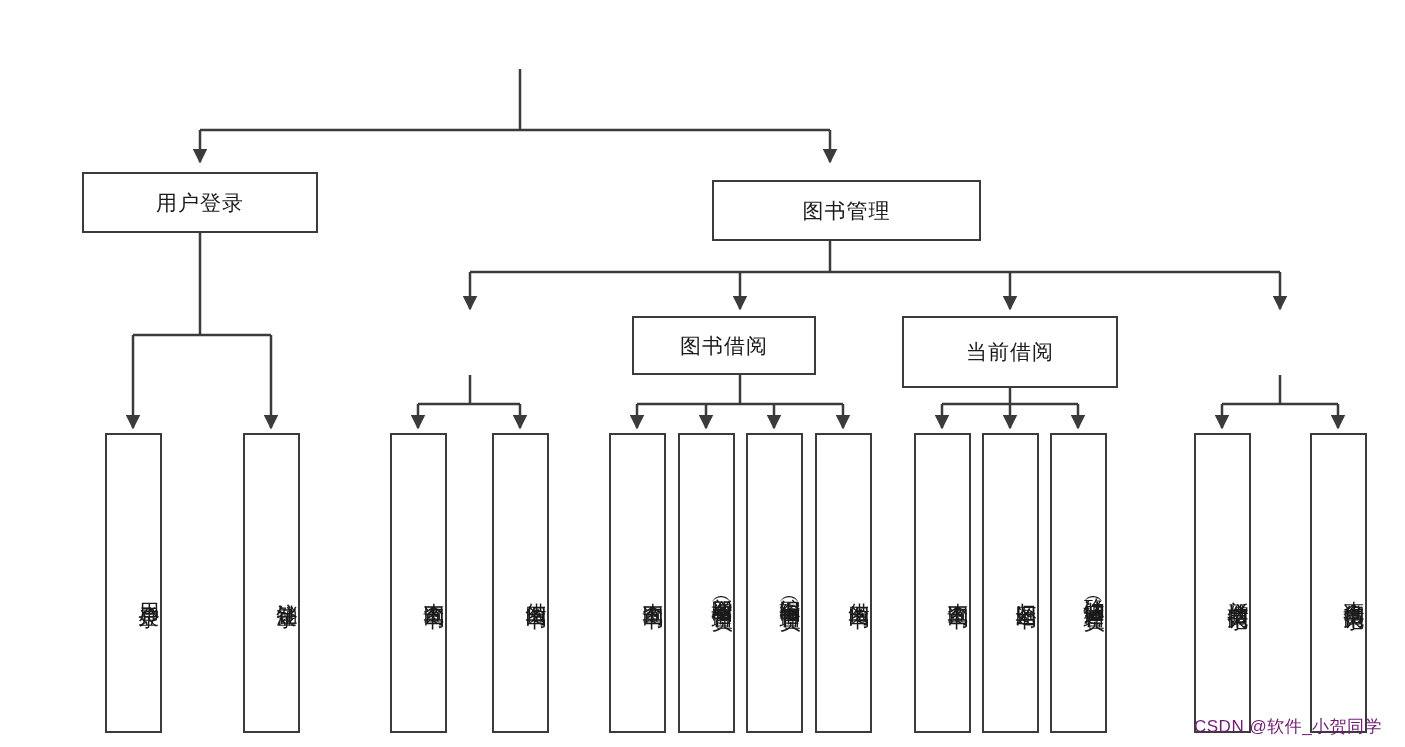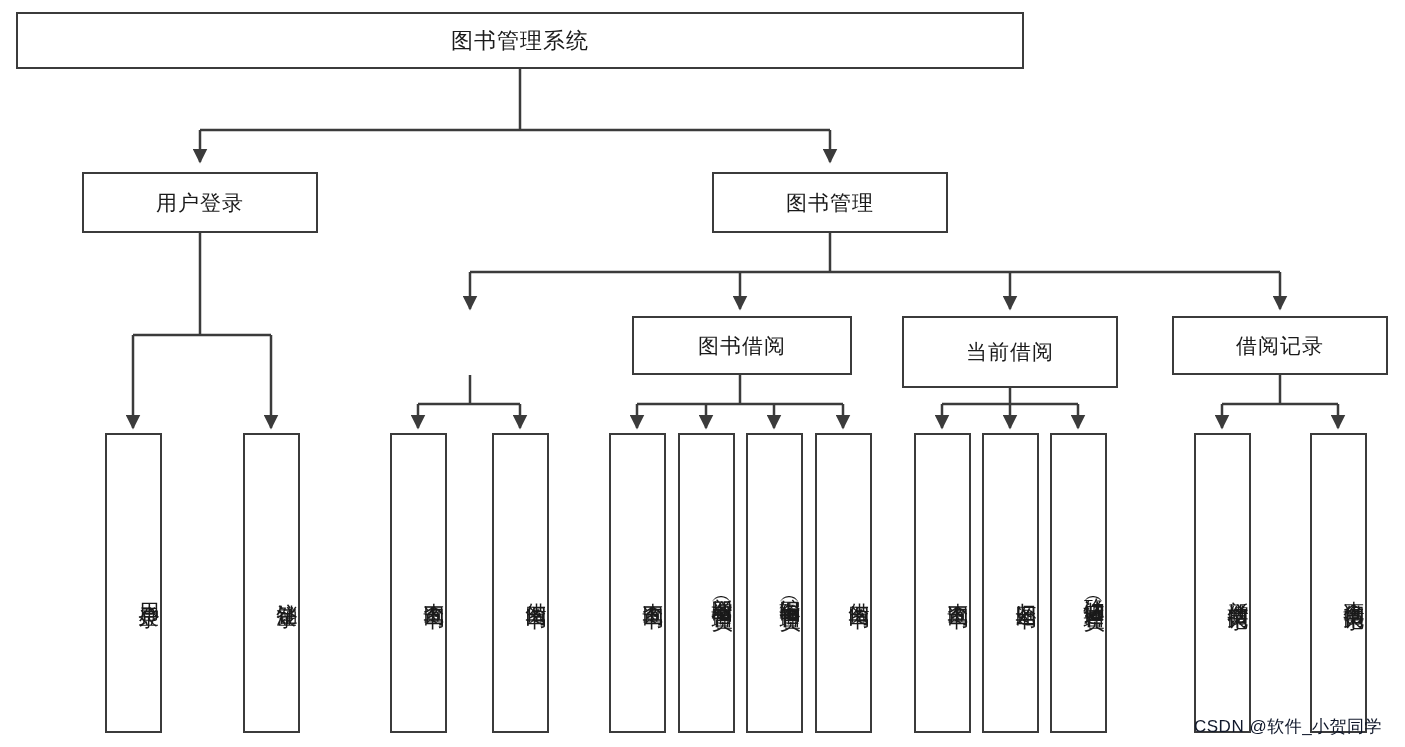--- a/index.html
+++ b/index.html
@@ -8,21 +8,21 @@
   #canvas{position:relative;width:1405px;height:747px;background:#fff;}
   svg#wires{position:absolute;left:0;top:0;width:1405px;height:747px;}
   .node{position:absolute;box-sizing:border-box;background:#ffffff;
         border:2.5px solid #3b3b3b;display:flex;align-items:center;
         justify-content:center;text-align:center;color:#1a1a1a;}
   .node.h{font-size:21px;letter-spacing:1px;}
   .node.v{writing-mode:vertical-rl;text-orientation:upright;
           font-size:21px;letter-spacing:2px;line-height:1;
           padding-top:14px;align-items:flex-start;justify-content:center;}
   .node.root{font-size:22px;}
-  .watermark{position:absolute;color:#0f172a;font-size:17px;
+  .watermark{position:absolute;color:#701a75;font-size:17px;
              letter-spacing:0.5px;white-space:nowrap;}
 </style>
 </head>
 <body>
 
 <div id="canvas">
 
   <svg id="wires" viewBox="0 0 1405 747" xmlns="http://www.w3.org/2000/svg">
     <defs>
       <marker id="arrow" viewBox="0 0 10 10" refX="9" refY="5" markerWidth="6" markerHeight="6" orient="auto-start-reverse">
@@ -66,28 +66,26 @@
       <path d="M 1010 404 L 1010 428" marker-end="url(#arrow)"></path>
       <path d="M 1078 404 L 1078 428" marker-end="url(#arrow)"></path>
 
       <path d="M 1280 375 L 1280 404"></path>
       <path d="M 1222 404 L 1338 404"></path>
       <path d="M 1222 404 L 1222 428" marker-end="url(#arrow)"></path>
       <path d="M 1338 404 L 1338 428" marker-end="url(#arrow)"></path>
     </g>
   </svg>
 
-  <div class="node h root" style="left:16px;top:12px;width:1008px;height:57px;">图书管理系统</div>
 
   <div class="node h" style="left:82px;top:172px;width:236px;height:61px;">用户登录</div>
-  <div class="node h" style="left:712px;top:172px;width:236px;height:61px;">图书管理</div>
+  <div class="node h" style="left:712px;top:180px;width:269px;height:61px;">图书管理</div>
 
-  <div class="node h" style="left:632px;top:316px;width:220px;height:59px;">图书借阅</div>
+  <div class="node h" style="left:632px;top:316px;width:184px;height:59px;">图书借阅</div>
   <div class="node h" style="left:902px;top:316px;width:216px;height:72px;">当前借阅</div>
-  <div class="node h" style="left:1172px;top:316px;width:216px;height:59px;">借阅记录</div>
 
   <div class="node v" style="left:105px;top:433px;width:57px;height:300px;">用户登录</div>
   <div class="node v" style="left:243px;top:433px;width:57px;height:300px;">注销登录</div>
 
   <div class="node v" style="left:390px;top:433px;width:57px;height:300px;">查询图书</div>
   <div class="node v" style="left:492px;top:433px;width:57px;height:300px;">借阅图书</div>
 
   <div class="node v" style="left:609px;top:433px;width:57px;height:300px;">查询图书</div>
   <div class="node v" style="left:678px;top:433px;width:57px;height:300px;">新增图书（管理员）</div>
   <div class="node v" style="left:746px;top:433px;width:57px;height:300px;">编辑图书（管理员）</div>

